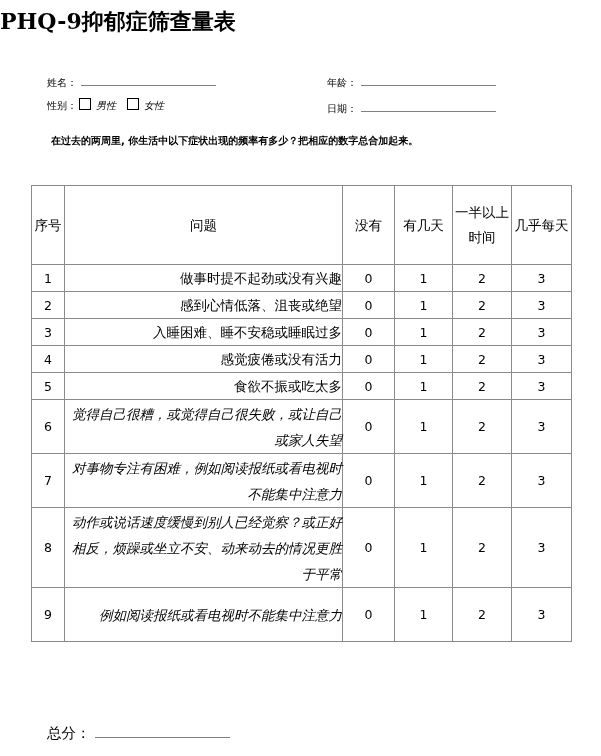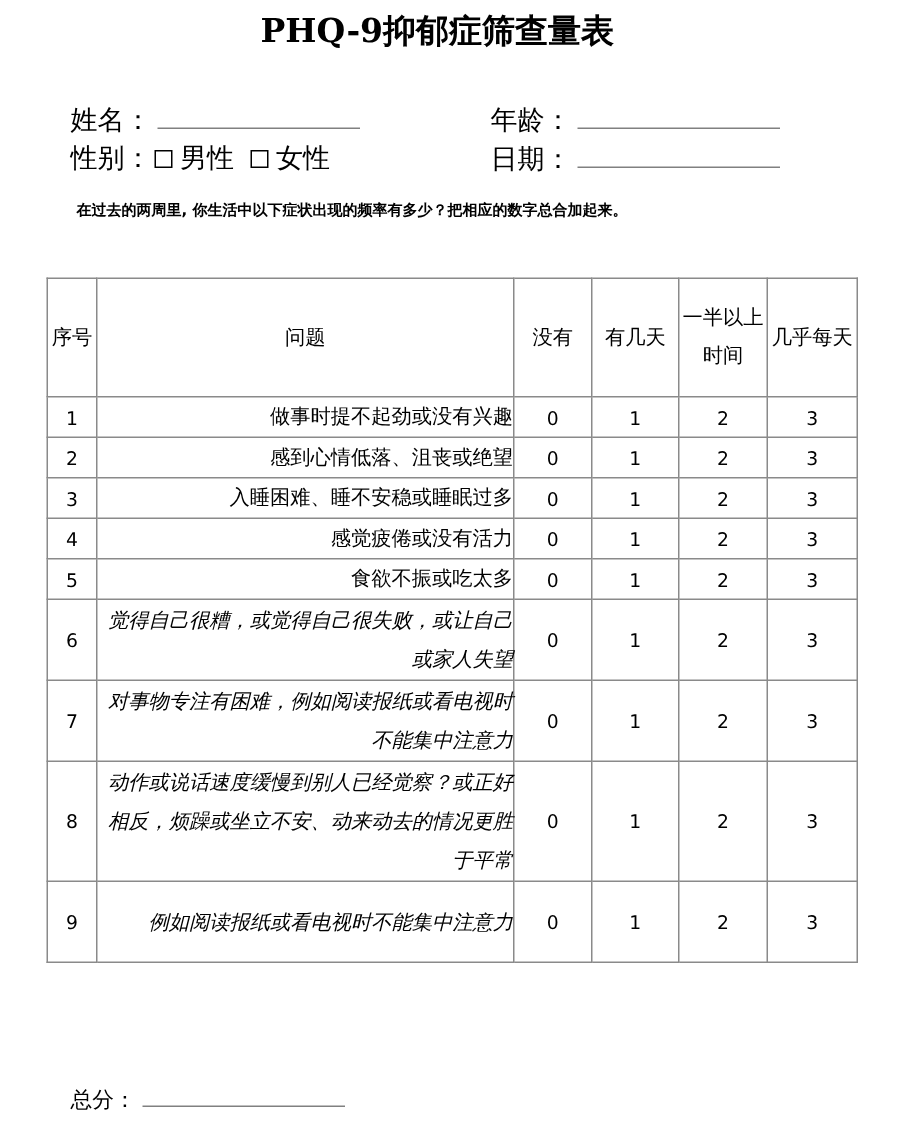--- a/index.html
+++ b/index.html
@@ -15,33 +15,33 @@
     color: #000000;
     overflow: hidden;
   }
 
   
   .doc-title {
     position: absolute;
     top: 7px;
     left: 0;
     width: 583px;
-    text-align: center;
+    text-align: left;
     font-family: "DejaVu Serif", "Liberation Serif", serif;
     font-weight: bold;
     font-size: 22px;
     letter-spacing: 0px;
     line-height: 28px;
     white-space: nowrap;
   }
 
   
   .field-row {
     position: absolute;
-    font-size: 18px;
+    font-size: 10px;
     line-height: 20px;
     white-space: nowrap;
   }
   .field-label {
     display: inline-block;
     vertical-align: baseline;
   }
   .blank-line {
     display: inline-block;
     vertical-align: baseline;
@@ -51,21 +51,21 @@
   .checkbox-glyph {
     display: inline-block;
     width: 12px;
     height: 12px;
     border: 1.4px solid #000;
     vertical-align: -1px;
     margin-right: 5px;
     margin-left: 2px;
     box-sizing: border-box;
   }
-  .gender-option { margin-right: 9px; }
+  .gender-option { margin-right: 9px; font-style: italic; }
 
   #name-row  { left: 47px;  top: 70px; }
   #gender-row{ left: 47px;  top: 96px; }
   #age-row   { left: 327px; top: 70px; }
   #date-row  { left: 327px; top: 96px; font-family: Liberation Serif, serif; }
 
   #name-blank { width: 135px; margin-left: 4px; }
   #age-blank  { width: 135px; margin-left: 4px; }
   #date-blank { width: 135px; margin-left: 4px; }
 

